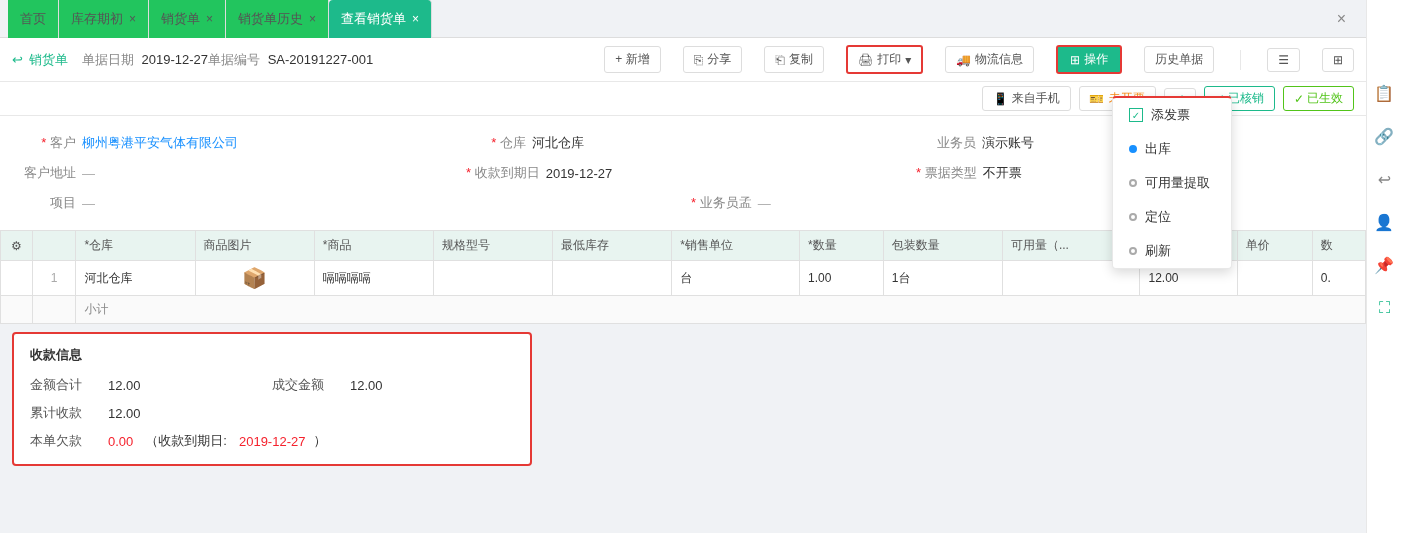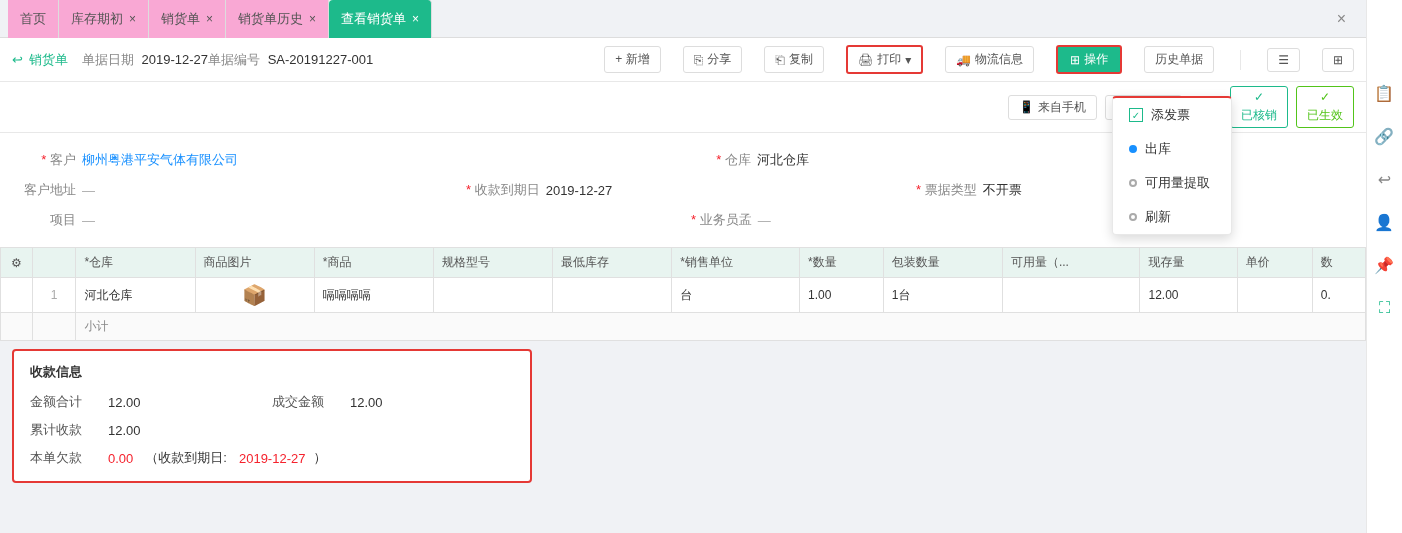--- a/index.html
+++ b/index.html
@@ -6,21 +6,21 @@
     body { font-family: 'Microsoft YaHei', Arial, sans-serif; font-size: 13px; background: #f0f2f5; color: #333; }
 
     
     .tab-bar {
       display: flex; align-items: center; background: #f0f2f5; border-bottom: 1px solid #ddd;
       padding: 0 8px; height: 38px; position: relative;
     }
     .tab {
       display: flex; align-items: center; padding: 0 12px; height: 38px; cursor: pointer;
       border-right: 1px solid #ddd; color: #555; font-size: 13px; white-space: nowrap;
-      background: #f9a8d4;
+      background: #22c55e;
     }
     .tab.active {
       background: #1dba8b; color: #fff; border-radius: 4px 4px 0 0;
     }
     .tab .close-btn { margin-left: 6px; cursor: pointer; font-size: 12px; color: inherit; }
     .tab-close-x { margin-left: auto; cursor: pointer; color: #888; font-size: 16px; padding: 0 12px; }
 
     
     .toolbar {
       display: flex; align-items: center; background: #fff; border-bottom: 1px solid #e8e8e8;
@@ -44,21 +44,21 @@
     .action-row {
       display: flex; align-items: center; background: #fff; padding: 4px 12px; gap: 8px;
       border-bottom: 1px solid #e8e8e8;
     }
     .btn-action {
       display: flex; align-items: center; gap: 4px; padding: 3px 10px;
       border: 1px solid #ddd; border-radius: 3px; cursor: pointer; font-size: 12px; color: #555; background: #fff;
     }
     .status-btn {
       display: flex; align-items: center; gap: 3px; padding: 3px 10px;
-      border: 1px solid #52c41a; border-radius: 3px; cursor: pointer; font-size: 12px; color: #52c41a; background: #fff; flex-direction: column;
+      border: 1px solid #52c41a; border-radius: 3px; cursor: pointer; font-size: 12px; color: #52c41a; background: #fff;
     }
     .status-btn.done { border-color: #1dba8b; color: #1dba8b; }
 
     
     .form-area { background: #fff; padding: 12px 16px; }
     .form-row { display: flex; align-items: center; padding: 6px 0; gap: 16px; }
     .form-group { display: flex; align-items: center; flex: 1; gap: 6px; min-width: 200px; }
     .form-label { color: #888; white-space: nowrap; min-width: 60px; text-align: right; }
     .form-label.required::before { content: '* '; color: #f5222d; }
     .form-value { color: #333; flex: 1; }
@@ -220,20 +220,24 @@
 
     <div class="form-area">
       <div class="form-row">
         <div class="form-group">
           <span class="form-label required">客户</span>
           <span class="form-value link">柳州粤港平安气体有限公司</span>
         </div>
         <div class="form-group">
           <span class="form-label required">仓库</span>
           <span class="form-value">河北仓库</span>
+        </div>
+        <div class="form-group">
+          <span class="form-label">业务员</span>
+          <span class="form-value">演示账号</span>
         </div>
       </div>
       <div class="form-row">
         <div class="form-group">
           <span class="form-label">客户地址</span>
           <span class="form-value muted">—</span>
         </div>
         <div class="form-group">
           <span class="form-label required">收款到期日</span>
           <span class="form-value">2019-12-27</span>
@@ -349,17 +353,21 @@
     <div class="dropdown-item">
       <span class="dot dot-blue"></span>
       <span>出库</span>
     </div>
     <div class="dropdown-item">
       <span class="dot" style="background:#fff;border:2px solid #aaa;width:8px;height:8px;border-radius:50%;display:inline-block;"></span>
       <span>可用量提取</span>
     </div>
     <div class="dropdown-item">
       <span class="dot" style="background:#fff;border:2px solid #aaa;width:8px;height:8px;border-radius:50%;display:inline-block;"></span>
+      <span>定位</span>
+    </div>
+    <div class="dropdown-item">
+      <span class="dot" style="background:#fff;border:2px solid #aaa;width:8px;height:8px;border-radius:50%;display:inline-block;"></span>
       <span>刷新</span>
     </div>
   </div>
 
 </div>
 
 </body></html>

